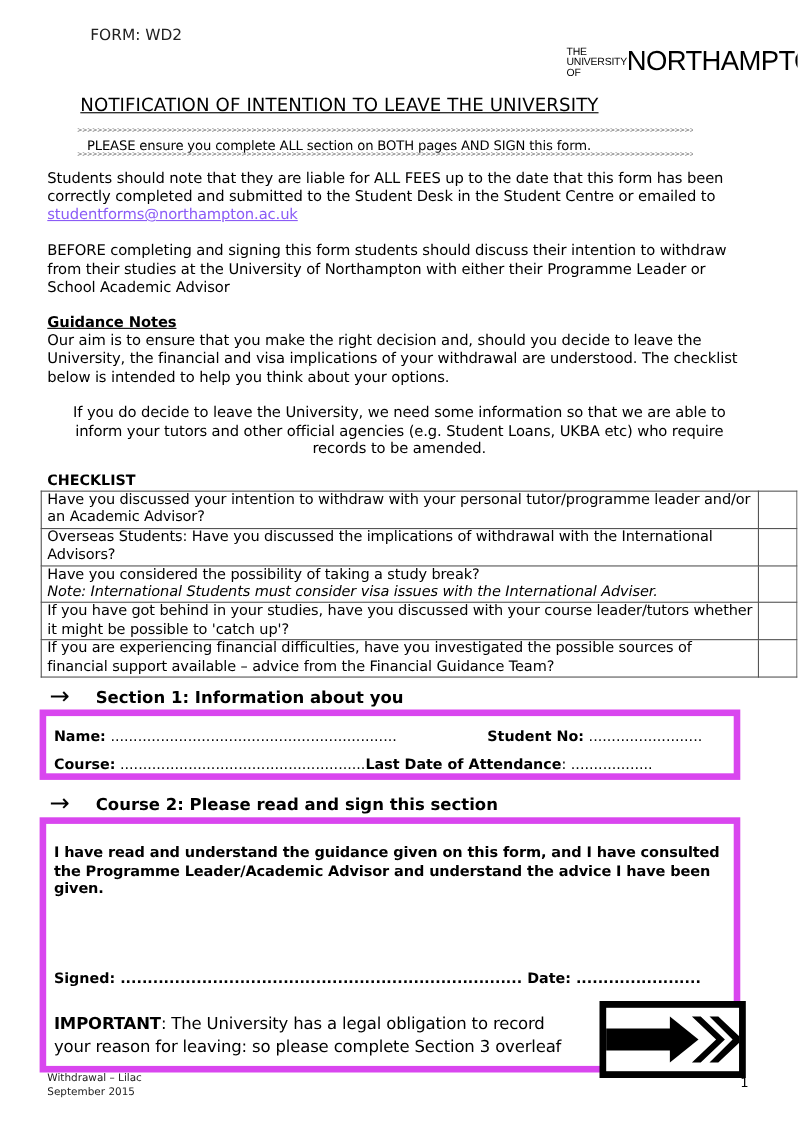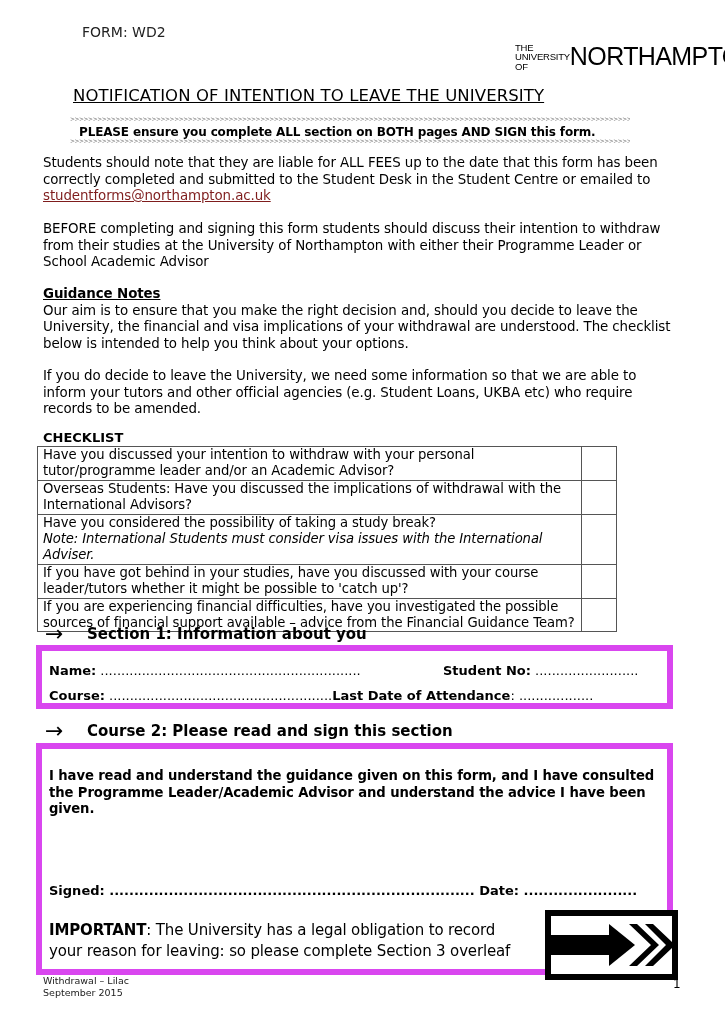--- a/index.html
+++ b/index.html
@@ -10,26 +10,26 @@
     .logo { left: 509px; top: 36px; width: 176px; height: 42px; display: flex; align-items: center; }
     .logo-mark { width: 40px; height: 40px; }
     .logo-text { margin-left: 6px; display: flex; flex-direction: row; line-height: 1; }
     .logo-small { font-family: "Liberation Sans", sans-serif; font-size: 9.5px; letter-spacing: -0.2px; }
     .logo-big { font-family: "Liberation Sans", sans-serif; font-size: 25px; letter-spacing: -0.6px; margin-top: 1px; }
     .title { left: 43px; top: 86px; font-size: 16.5px; font-weight: normal; text-decoration: underline; letter-spacing: 0.1px; white-space: nowrap; margin-left: 30px; }
     .notice { left: 70px; top: 116px; width: 560px; height: 28px; }
     .notice .deco { position: absolute; left: 0; width: 100%; height: 6px; font-size: 6px; line-height: 6px; color: #666; overflow: hidden; white-space: nowrap; letter-spacing: -0.5px; }
     .notice .deco.top { top: 0; }
     .notice .deco.bot { top: 22px; }
-    .notice .txt { position: absolute; left: 9px; top: 9px; font-size: 12px; font-weight: bold; white-space: nowrap; letter-spacing: -0.15px; }
+    .notice .txt { position: absolute; left: 9px; top: 9px; font-size: 12px; font-weight: normal; white-space: nowrap; letter-spacing: -0.15px; }
     .para { left: 43px; width: 640px; font-size: 13.4px; line-height: 16.6px; letter-spacing: -0.1px; }
-    .para a { color: #7f1d1d; text-decoration: underline; }
+    .para a { color: #8b5cf6; text-decoration: underline; }
     .heading-u { font-weight: bold; text-decoration: underline; }
     .checklist-label { left: 43px; top: 430px; font-size: 13px; font-weight: bold; }
-    table.checklist { position: absolute; left: 37px; top: 446px; width: 580px; border-collapse: collapse; }
+    table.checklist { position: absolute; left: 37px; top: 446px; width: 688px; border-collapse: collapse; }
     table.checklist td { border: 1px solid #555; font-size: 13.2px; line-height: 16.4px; padding: 0 4px 0 5px; vertical-align: top; height: 33px; letter-spacing: -0.1px; }
     table.checklist td.box { width: 35px; padding: 0; }
     .note-italic { font-style: italic; }
     .section-head { left: 45px; font-size: 15px; font-weight: bold; display: flex; align-items: center; white-space: nowrap; }
     .section-head .arrow { font-size: 22px; font-weight: normal; width: 42px; line-height: 1; }
     .box { left: 36px; width: 637px; border: 6px solid #d946ef; }
     .s1 { top: 645px; height: 64px; }
     .s1 .row { position: absolute; left: 7px; font-size: 13px; white-space: nowrap; }
     .s1 .lbl { font-weight: bold; }
     .dots { color: #000; letter-spacing: 0px; }
@@ -73,21 +73,21 @@
   <a>studentforms@northampton.ac.uk</a>
 </div>
 
 <div class="abs para" style="top:221px;">BEFORE completing and signing this form students should discuss their intention to withdraw from their studies at the University of Northampton with either their Programme Leader or School Academic Advisor</div>
 
 <div class="abs para" style="top:286px;">
   <div class="heading-u">Guidance Notes</div>
   <div>Our aim is to ensure that you make the right decision and, should you decide to leave the University, the financial and visa implications of your withdrawal are understood.  The checklist below is intended to help you think about your options.</div>
 </div>
 
-<div class="abs para" style="top:368px;">If you do decide to leave the University, we need some information so that we are able to inform your tutors and other official agencies (e.g. Student Loans, UKBA etc) who require records to be amended.</div>
+<div class="abs para" style="top:368px;text-align:center;">If you do decide to leave the University, we need some information so that we are able to inform your tutors and other official agencies (e.g. Student Loans, UKBA etc) who require records to be amended.</div>
 
 <div class="abs checklist-label">CHECKLIST</div>
 
 <table class="checklist">
   <tbody>
       <tr>
     <td><span>Have you discussed your intention to withdraw with your personal tutor/programme leader and/or an Academic Advisor?</span></td>
     <td class="box"></td>
   </tr>
   <tr>

